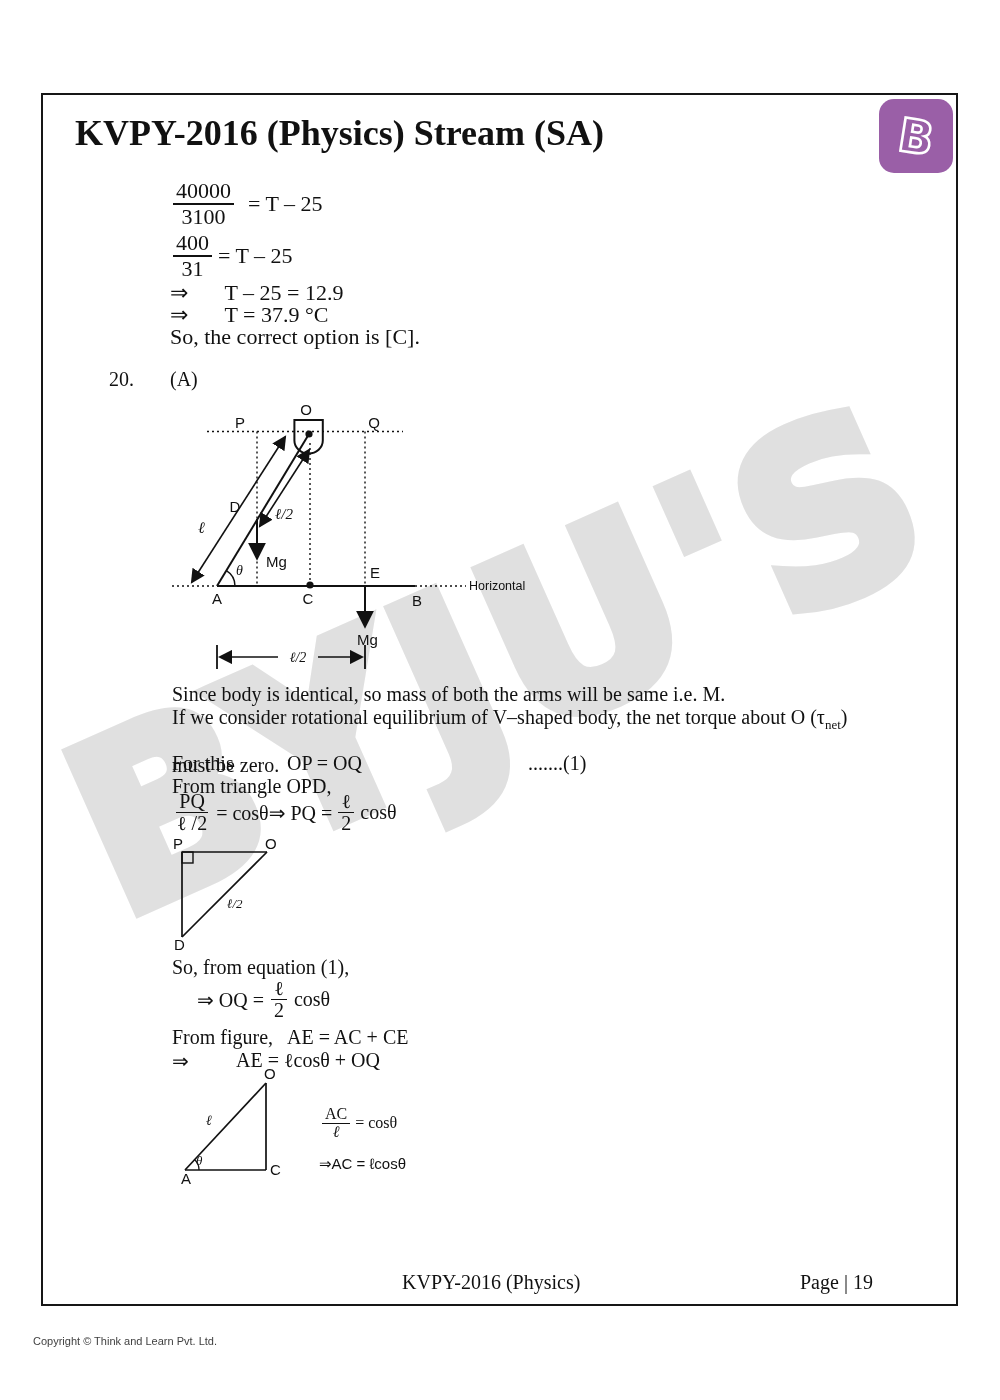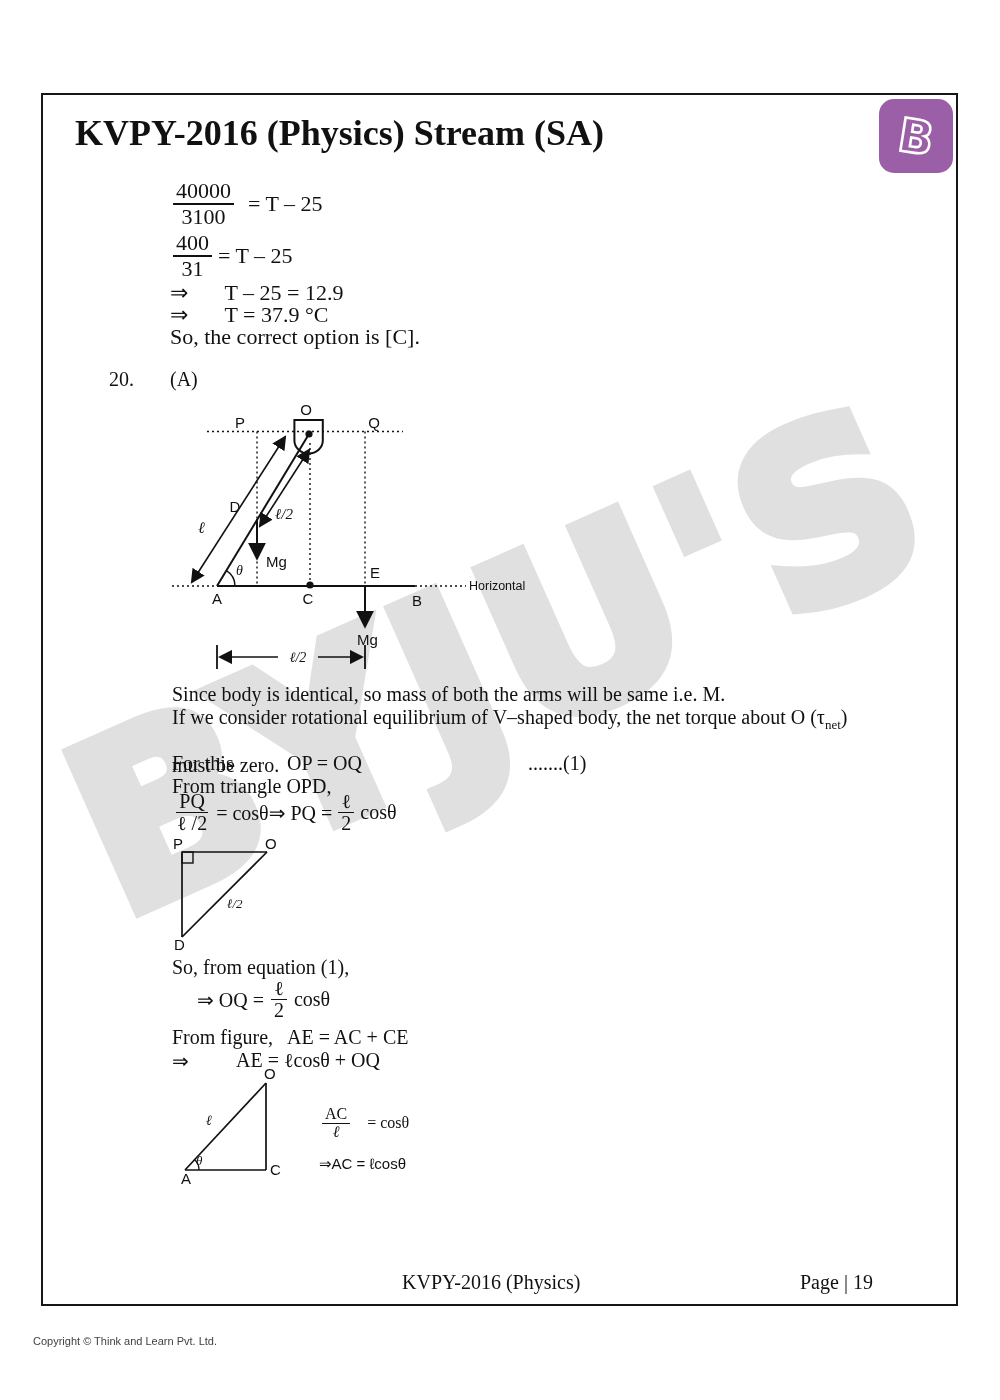--- a/index.html
+++ b/index.html
@@ -179,21 +179,21 @@
   <line x1="10" y1="102" x2="91" y2="15" stroke="#111" stroke-width="1.7"></line>
   <path d="M24,102 A14,14 0 0 0 19.5,91.5" fill="none" stroke="#111" stroke-width="1.3"></path>
   <text x="6" y="116">A</text>
   <text x="95" y="107">C</text>
   <text x="89" y="11">O</text>
   <text x="31" y="57" class="it" style="font-size:14px;">ℓ</text>
   <text x="21" y="97" class="it" style="font-size:13px;">θ</text>
 </svg>
 </div>
 
-<div class="abs eqrow" style="left:322px;top:1106px;gap:17px;font-size:16px;">
+<div class="abs eqrow" style="left:322px;top:1106px;gap:5px;font-size:16px;">
   <span class="frac sm">
     <span class="num">AC</span>
     <span class="den" style="font-style:italic;">ℓ</span>
   </span>
   <span>= cosθ</span>
 </div>
 <div class="abs sans" style="left:319px;top:1155px;font-size:15px;text-align:center;">⇒AC = ℓcosθ</div>
 
 <div class="abs serif20" style="left:402px;top:1271px;">KVPY-2016 (Physics)</div>
 <div class="abs serif20" style="left:800px;top:1271px;">Page | 19</div>

